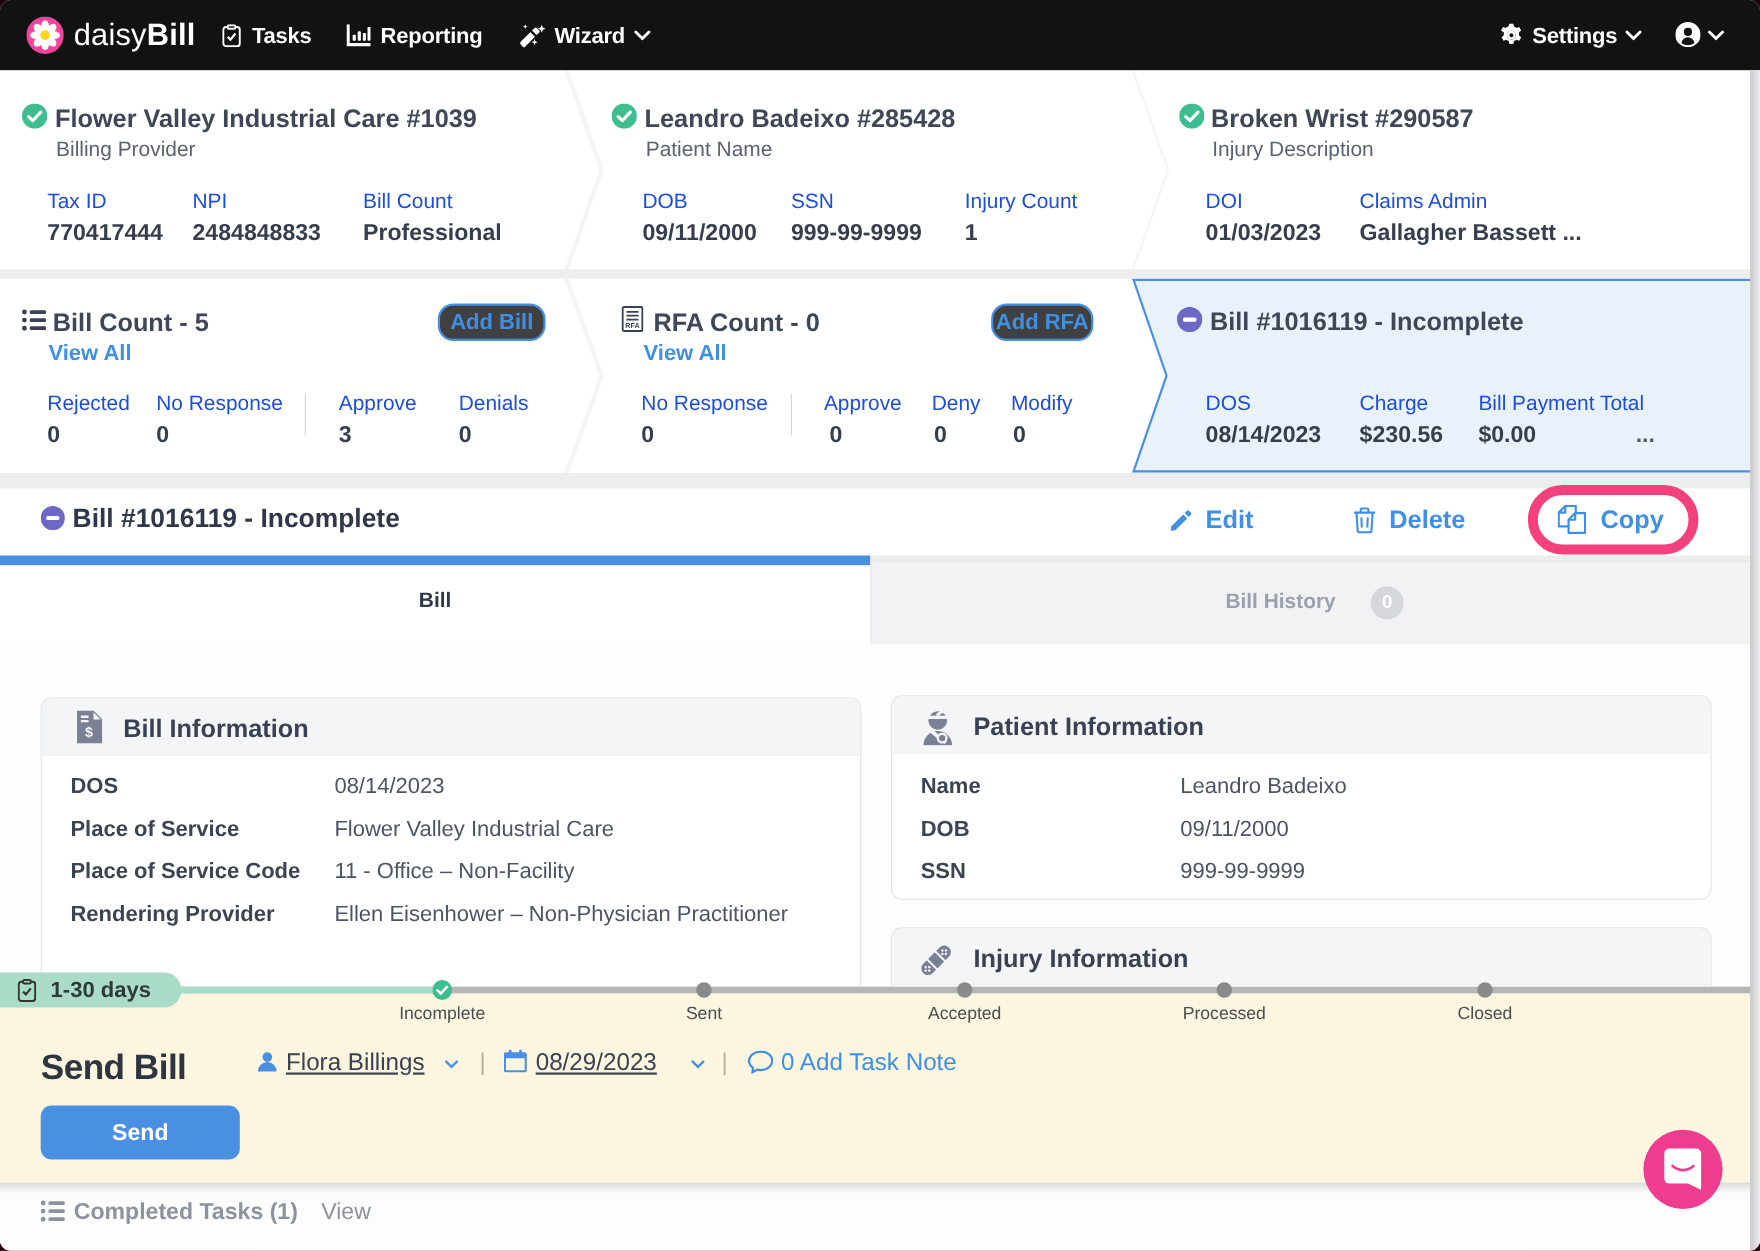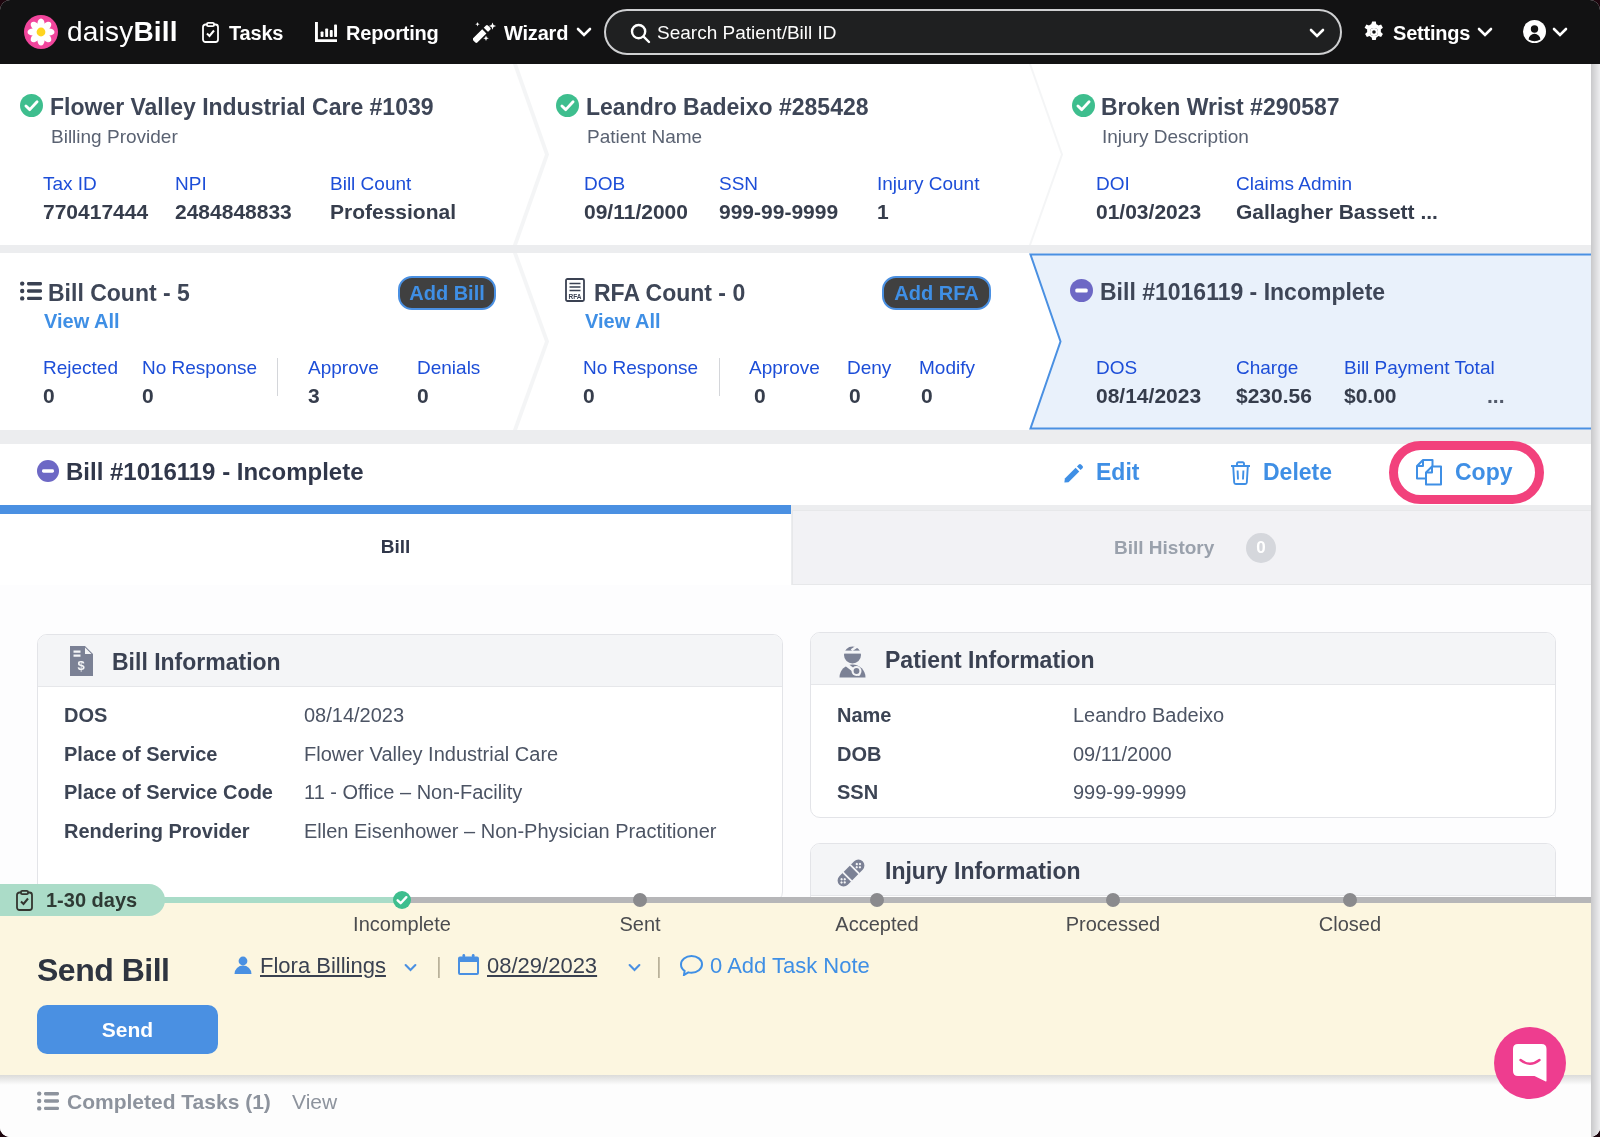--- a/index.html
+++ b/index.html
@@ -40,21 +40,21 @@
 .cardhdr { position:absolute; left:0; top:0; width:100%; height:52px; background:#f4f5f7; border-bottom:1px solid #e6e7ea; border-radius:9px 9px 0 0; }
 .cardtitle { position:absolute; left:74px; top:14px; font-size:23px; font-weight:bold; color:#3a4152; }
 .crlbl { position:absolute; font-size:20px; font-weight:bold; color:#3c4454; }
 .crval { position:absolute; font-size:20px; color:#4c5464; }
 
 
 #sendpanel { position:absolute; left:0; top:897px; width:1600px; height:178px; background:#fcf6e0; }
 #tlbar { position:absolute; left:0; top:0; width:1600px; height:6px; background:#b6b6b8; }
 #tlgreen { position:absolute; left:0; top:0; width:402px; height:6px; background:#a9dcc8; }
 .tldot { position:absolute; top:-4px; width:14px; height:14px; border-radius:50%; background:#8a8a8d; }
-.tllbl { position:absolute; top:16px; font-size:20px; color:#4b4c4f; text-align:center; width:120px; margin-left:-60px; }
+.tllbl { position:absolute; top:16px; font-size:16px; color:#4b4c4f; text-align:center; width:120px; margin-left:-60px; }
 #pill130 { position:absolute; left:0; top:-13px; width:165px; height:32px; background:#abdcc8; border-radius:0 16px 16px 0; }
 #pill130 span { position:absolute; left:46px; top:5px; font-size:20px; font-weight:bold; color:#2e3a34; }
 #sendbill { position:absolute; left:37px; top:55px; font-size:32px; font-weight:bold; color:#2e3440; letter-spacing:-0.5px; }
 #sendbtn { position:absolute; left:37px; top:108px; width:181px; height:49px; background:#4a90e2; border-radius:10px; color:#fff; font-size:21px; font-weight:bold; text-align:center; line-height:49px; }
 .srow { position:absolute; top:56px; font-size:22px; }
 #completed { position:absolute; left:0; top:1075px; width:1600px; height:62px; background:#fdfdfd; }
 #completed .ct { position:absolute; left:67px; top:15px; font-size:21px; font-weight:bold; color:#8d939d; }
 #completed .cv { position:absolute; left:292px; top:15px; font-size:21px; color:#8d939d; font-weight:normal; }
 
 #scrollstrip { position:absolute; right:0; top:64px; width:9px; height:1073px; background:linear-gradient(90deg,#c9c9cb,#ededef); }
@@ -99,30 +99,20 @@
       <rect x="-1" y="10" width="21" height="6" rx="1.4" transform="rotate(-45 9 14)"></rect>
       <rect x="11.6" y="5.7" width="2.2" height="9" fill="#121213" transform="rotate(-45 12.7 10.2)"></rect>
       <path d="M19.5 1.5 l1 2.6 2.6 1 -2.6 1 -1 2.6 -1-2.6 -2.6-1 2.6-1z"></path>
       <path d="M13 14.5 l.8 2 2 .8 -2 .8 -.8 2 -.8-2 -2-.8 2-.8z"></path>
       <path d="M4.5 1 l.6 1.6 1.6 .6 -1.6 .6 -.6 1.6 -.6-1.6L2.3 3.2l1.6-.6z"></path>
     </svg>
     <div class="navitem" style="left:504px">Wizard</div>
     <svg class="abs" style="left:576px;top:27px" width="16" height="10" viewBox="0 0 16 10" fill="none" stroke="#fff" stroke-width="2.6" stroke-linecap="round">
         <path d="M2 2 L8 8 L14 2"></path>
       </svg>
-    <div id="searchpill">
-      <svg class="abs" style="left:24px;top:12px" width="21" height="21" viewBox="0 0 21 21" fill="none" stroke="#fff" stroke-width="2.4">
-          <circle cx="8.6" cy="8.6" r="6.6"></circle>
-          <path d="M13.6 13.6 L19 19" stroke-linecap="round"></path>
-        </svg>
-      <div class="stext">Search Patient/Bill ID</div>
-      <svg class="abs" style="left:703px;top:17px" width="16" height="10" viewBox="0 0 16 10" fill="none" stroke="#fff" stroke-width="2.6" stroke-linecap="round">
-          <path d="M2 2 L8 8 L14 2"></path>
-        </svg>
-    </div>
     <svg class="abs" style="left:1362px;top:20px" width="24" height="24" viewBox="0 0 24 24" fill="#fff">
       <path d="M12 8 a4 4 0 1 0 0 8 a4 4 0 1 0 0-8 z M12 10.2 a1.8 1.8 0 1 1 0 3.6 a1.8 1.8 0 1 1 0-3.6 z" fill-rule="evenodd"></path>
       <path d="M10.2 1.5 h3.6 l.5 2.7 a8 8 0 0 1 2.2 1.3 l2.6-.9 1.8 3.1 -2.1 1.8 a8 8 0 0 1 0 2.6 l2.1 1.8 -1.8 3.1 -2.6-.9 a8 8 0 0 1 -2.2 1.3 l-.5 2.7 h-3.6 l-.5-2.7 a8 8 0 0 1 -2.2-1.3 l-2.6 .9 -1.8-3.1 2.1-1.8 a8 8 0 0 1 0-2.6 L2.6 7.7 4.4 4.6 l2.6 .9 a8 8 0 0 1 2.2-1.3 z M12 8 a4 4 0 1 0 0 8 a4 4 0 1 0 0-8 z" fill-rule="evenodd"></path>
     </svg>
     <div class="navitem" style="left:1393px">Settings</div>
     <svg class="abs" style="left:1477px;top:27px" width="16" height="10" viewBox="0 0 16 10" fill="none" stroke="#fff" stroke-width="2.6" stroke-linecap="round">
         <path d="M2 2 L8 8 L14 2"></path>
       </svg>
     <svg class="abs" style="left:1523px;top:20px" width="23" height="23" viewBox="0 0 23 23">
       <circle cx="11.5" cy="11.5" r="11.5" fill="#fff"></circle>
@@ -205,21 +195,21 @@
     <div class="abs val" style="left:308px;top:131px">3</div>
     <div class="abs val" style="left:417px;top:131px">0</div>
 
     <svg class="abs" style="left:565px;top:25px" width="20" height="24" viewBox="0 0 20 24" fill="none" stroke="#3a4152" stroke-width="1.8">
       <rect x="1" y="1" width="18" height="22" rx="1.5"></rect>
       <path d="M4.5 5.5 h11 M4.5 9 h11 M4.5 12.5 h11" stroke-width="1.6"></path>
       <text x="10" y="20.5" font-size="6.5" font-weight="bold" fill="#3a4152" stroke="none" text-anchor="middle">RFA</text>
     </svg>
     <div class="abs t1" style="left:594px;top:27px">RFA Count - 0</div>
     <div class="abs blue" style="left:585px;top:57px;font-size:20px;font-weight:bold">View All</div>
-    <div class="btn-o" style="left:882px;top:23px;width:109px;height:34px;line-height:31px">Add RFA</div>
+    <div class="btn-o" style="left:901px;top:23px;width:93px;height:34px;line-height:31px">Add RFA</div>
     <div class="abs lbl" style="left:583px;top:104px">No Response</div>
     <div class="abs" style="left:719px;top:105px;width:1px;height:38px;background:#d4d6da"></div>
     <div class="abs lbl" style="left:749px;top:104px">Approve</div>
     <div class="abs lbl" style="left:847px;top:104px">Deny</div>
     <div class="abs lbl" style="left:919px;top:104px">Modify</div>
     <div class="abs val" style="left:583px;top:131px">0</div>
     <div class="abs val" style="left:754px;top:131px">0</div>
     <div class="abs val" style="left:849px;top:131px">0</div>
     <div class="abs val" style="left:921px;top:131px">0</div>
 

